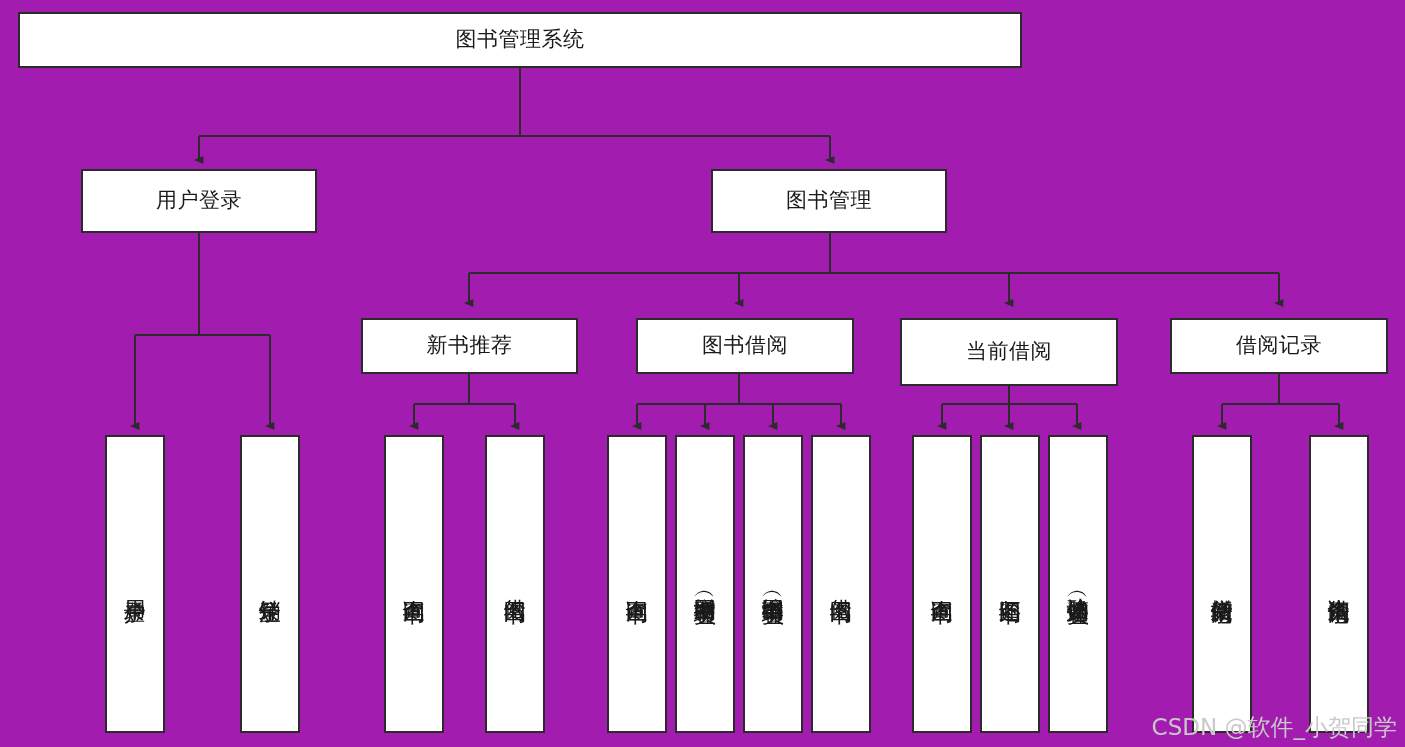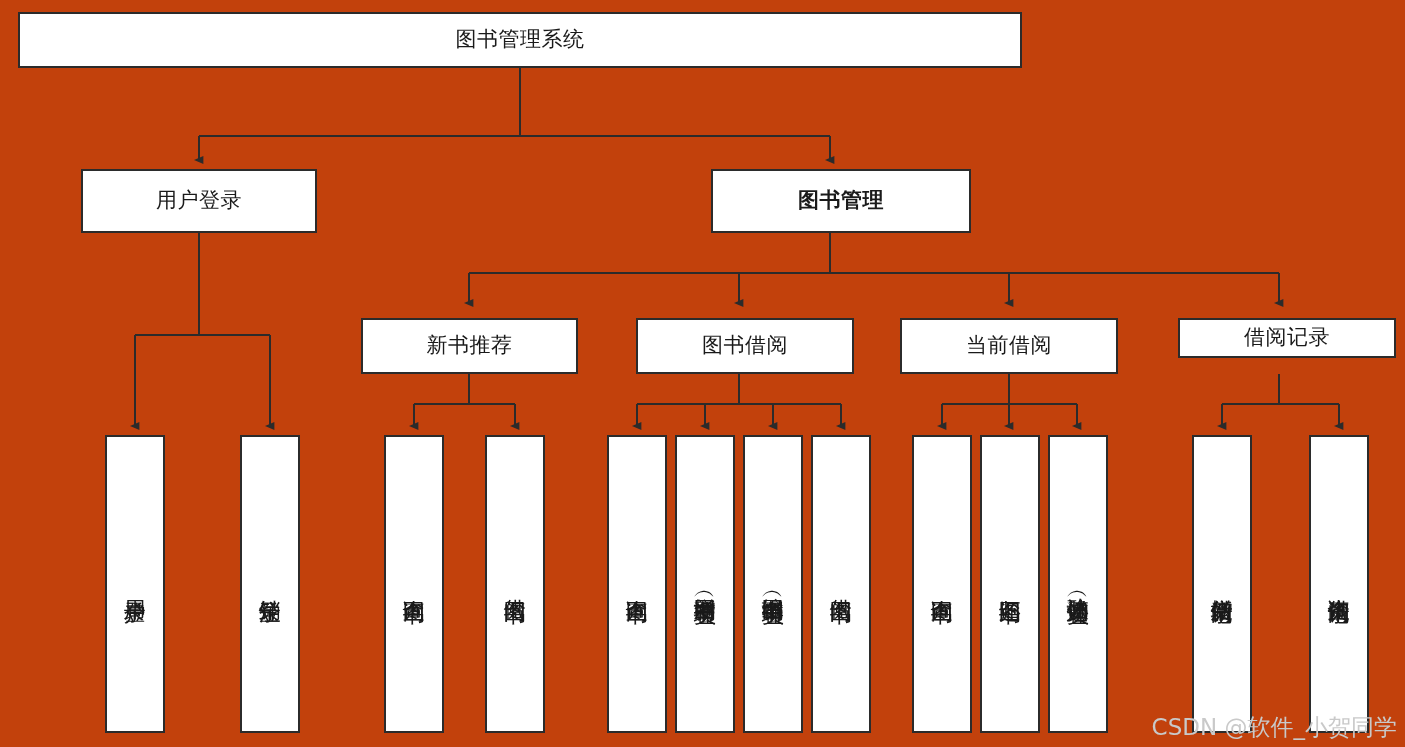--- a/index.html
+++ b/index.html
@@ -8,21 +8,21 @@
     padding: 0;
     background: #ffffff;
   }
   body {
     font-family: "DejaVu Sans", "Liberation Sans", sans-serif;
   }
   #canvas {
     position: relative;
     width: 1405px;
     height: 747px;
-    background: #c2410c;
+    background: #a21caf;
     overflow: hidden;
   }
   #edges {
     position: absolute;
     left: 0;
     top: 0;
     width: 1405px;
     height: 747px;
     pointer-events: none;
   }
@@ -125,34 +125,34 @@
     </g>
   </svg>
 
   <div class="node horiz" style="left:18px; top:12px; width:1004px; height:56px;">
     <span class="label">图书管理系统</span>
   </div>
 
   <div class="node horiz" style="left:81px; top:169px; width:236px; height:64px;">
     <span class="label">用户登录</span>
   </div>
-  <div class="node horiz" style="left:711px; top:169px; width:260px; height:64px;font-weight:bold;">
+  <div class="node horiz" style="left:711px; top:169px; width:236px; height:64px;">
     <span class="label">图书管理</span>
   </div>
 
   <div class="node horiz" style="left:361px; top:318px; width:217px; height:56px;">
     <span class="label">新书推荐</span>
   </div>
   <div class="node horiz" style="left:636px; top:318px; width:218px; height:56px;">
     <span class="label">图书借阅</span>
   </div>
-  <div class="node horiz" style="left:900px; top:318px; width:218px; height:56px;">
+  <div class="node horiz" style="left:900px; top:318px; width:218px; height:68px;">
     <span class="label">当前借阅</span>
   </div>
-  <div class="node horiz" style="left:1170px; top:318px; width:218px; height:40px;margin-left:8px;">
+  <div class="node horiz" style="left:1170px; top:318px; width:218px; height:56px;">
     <span class="label">借阅记录</span>
   </div>
 
   <div class="node vert" style="left:105px; top:435px; width:60px; height:298px;">
     <span class="label">用户登录</span>
   </div>
   <div class="node vert" style="left:240px; top:435px; width:60px; height:298px;">
     <span class="label">注销登录</span>
   </div>
 

